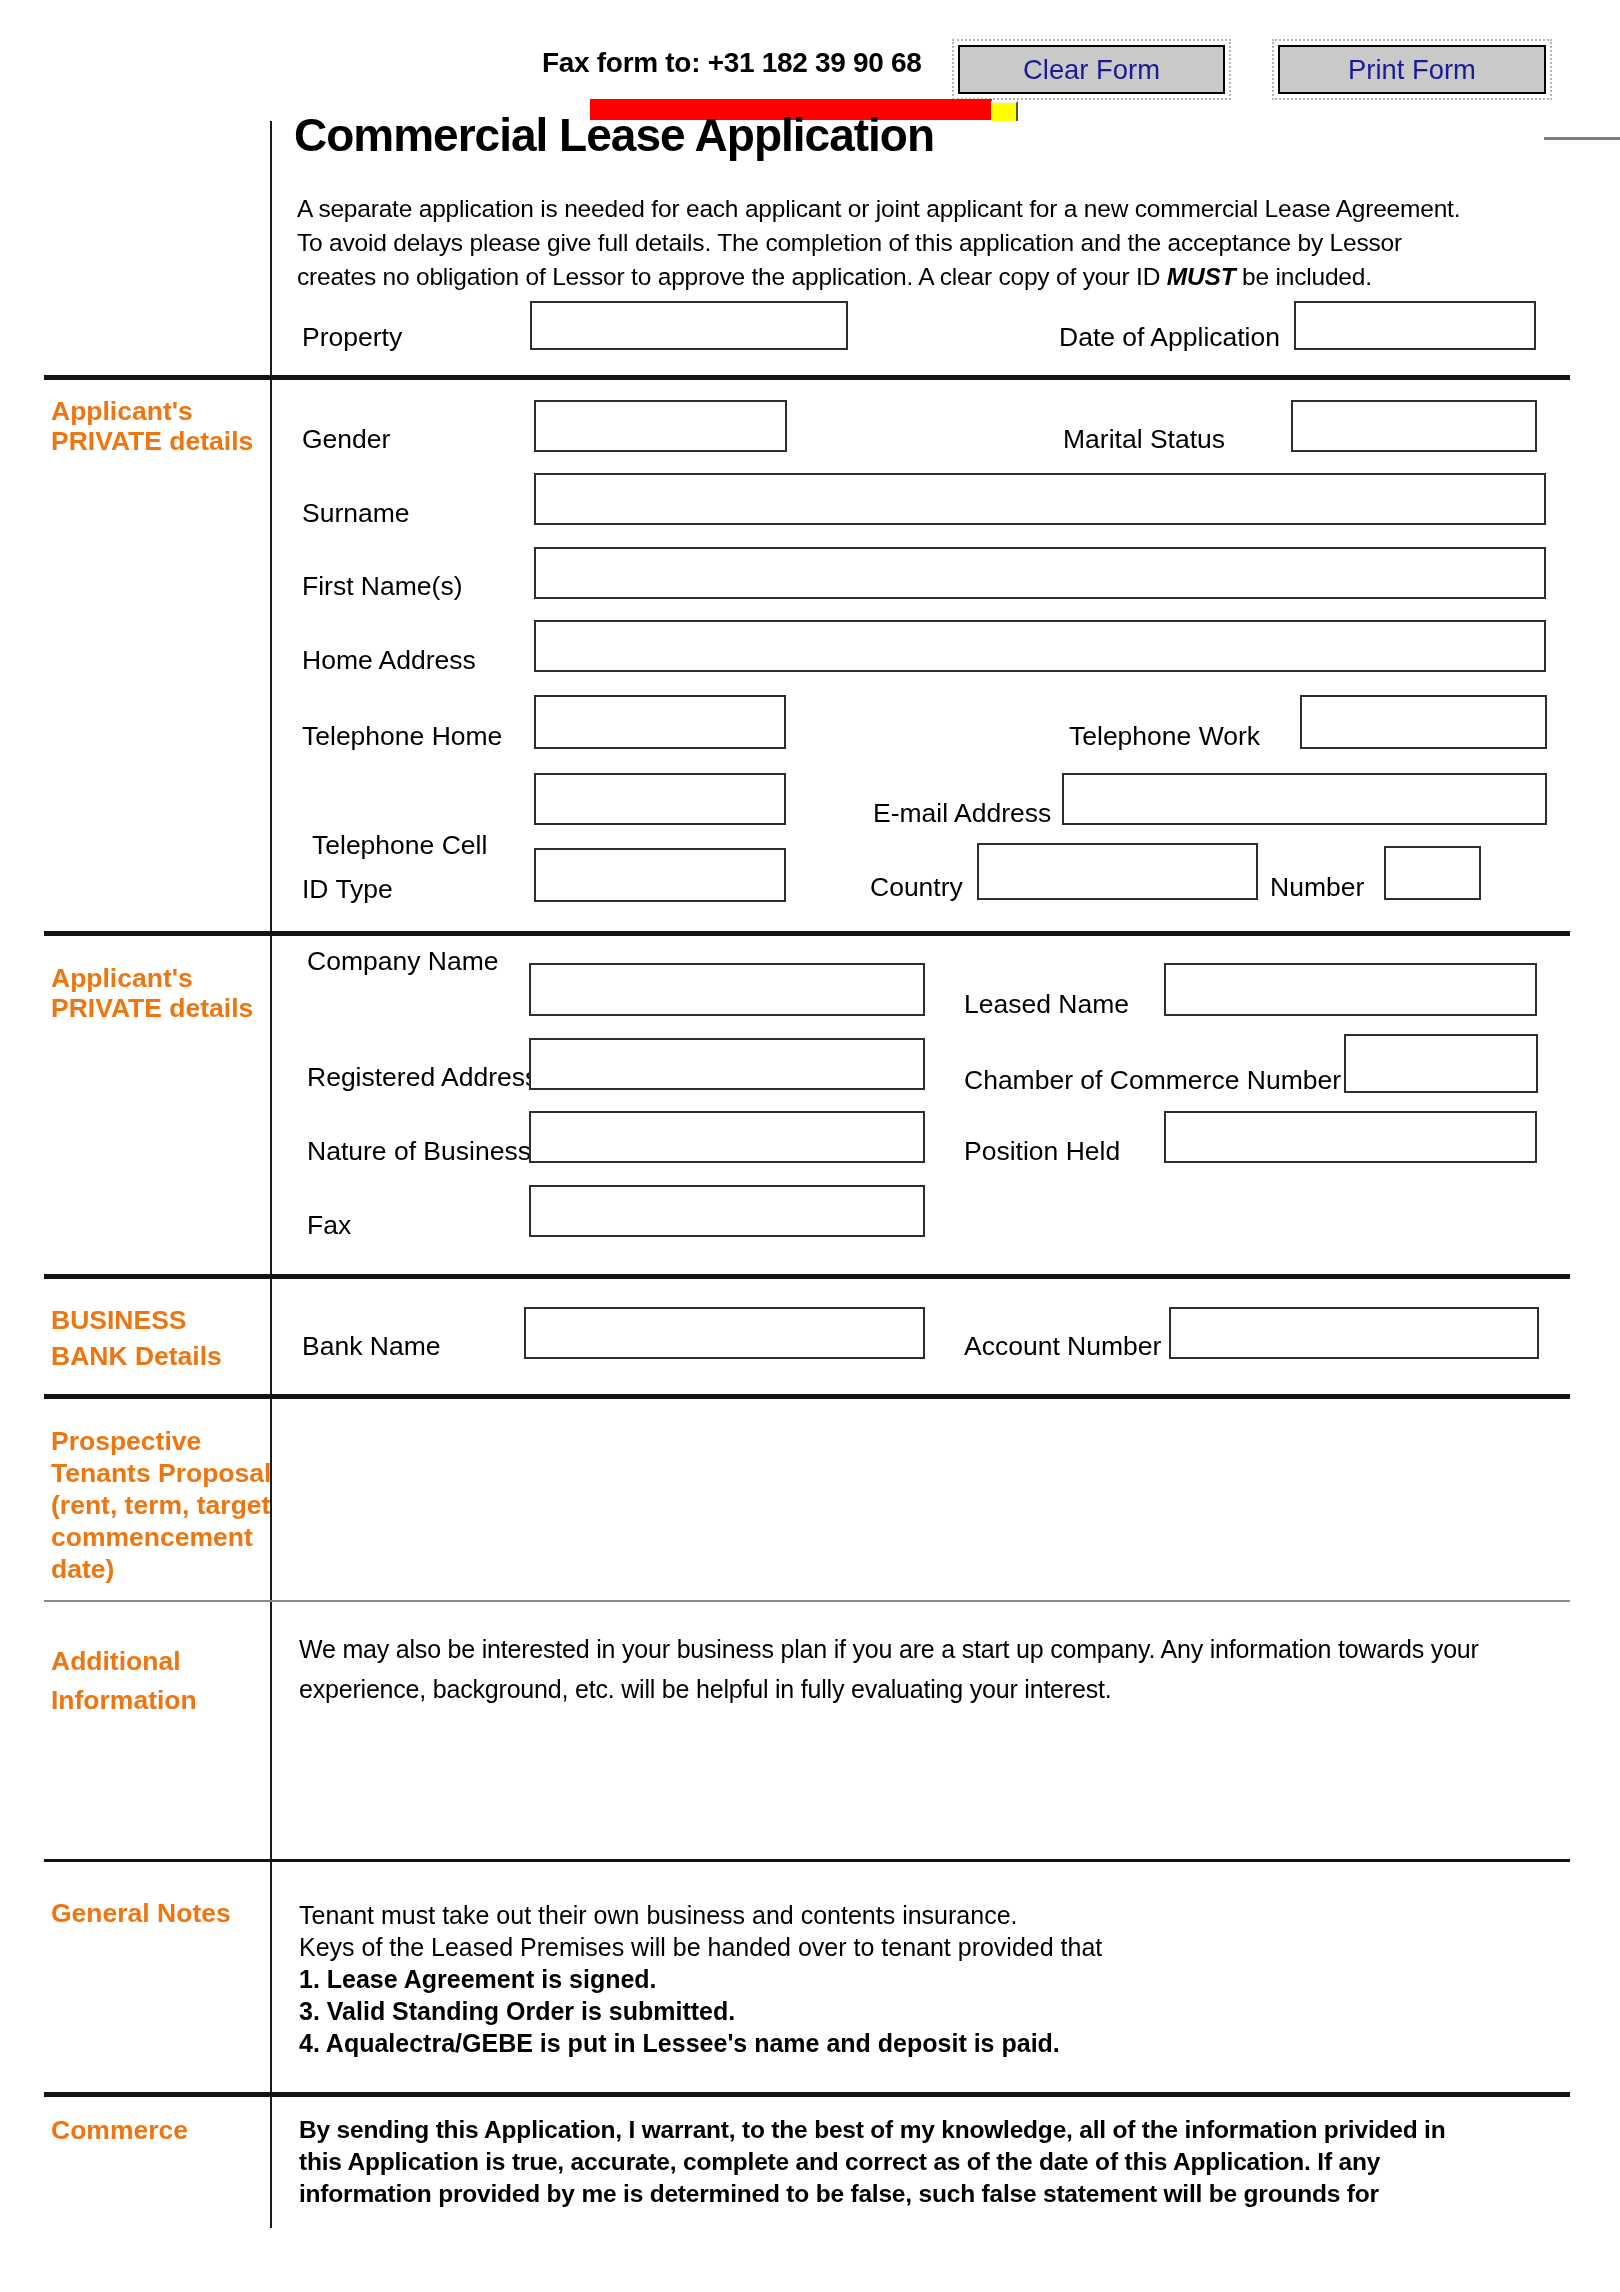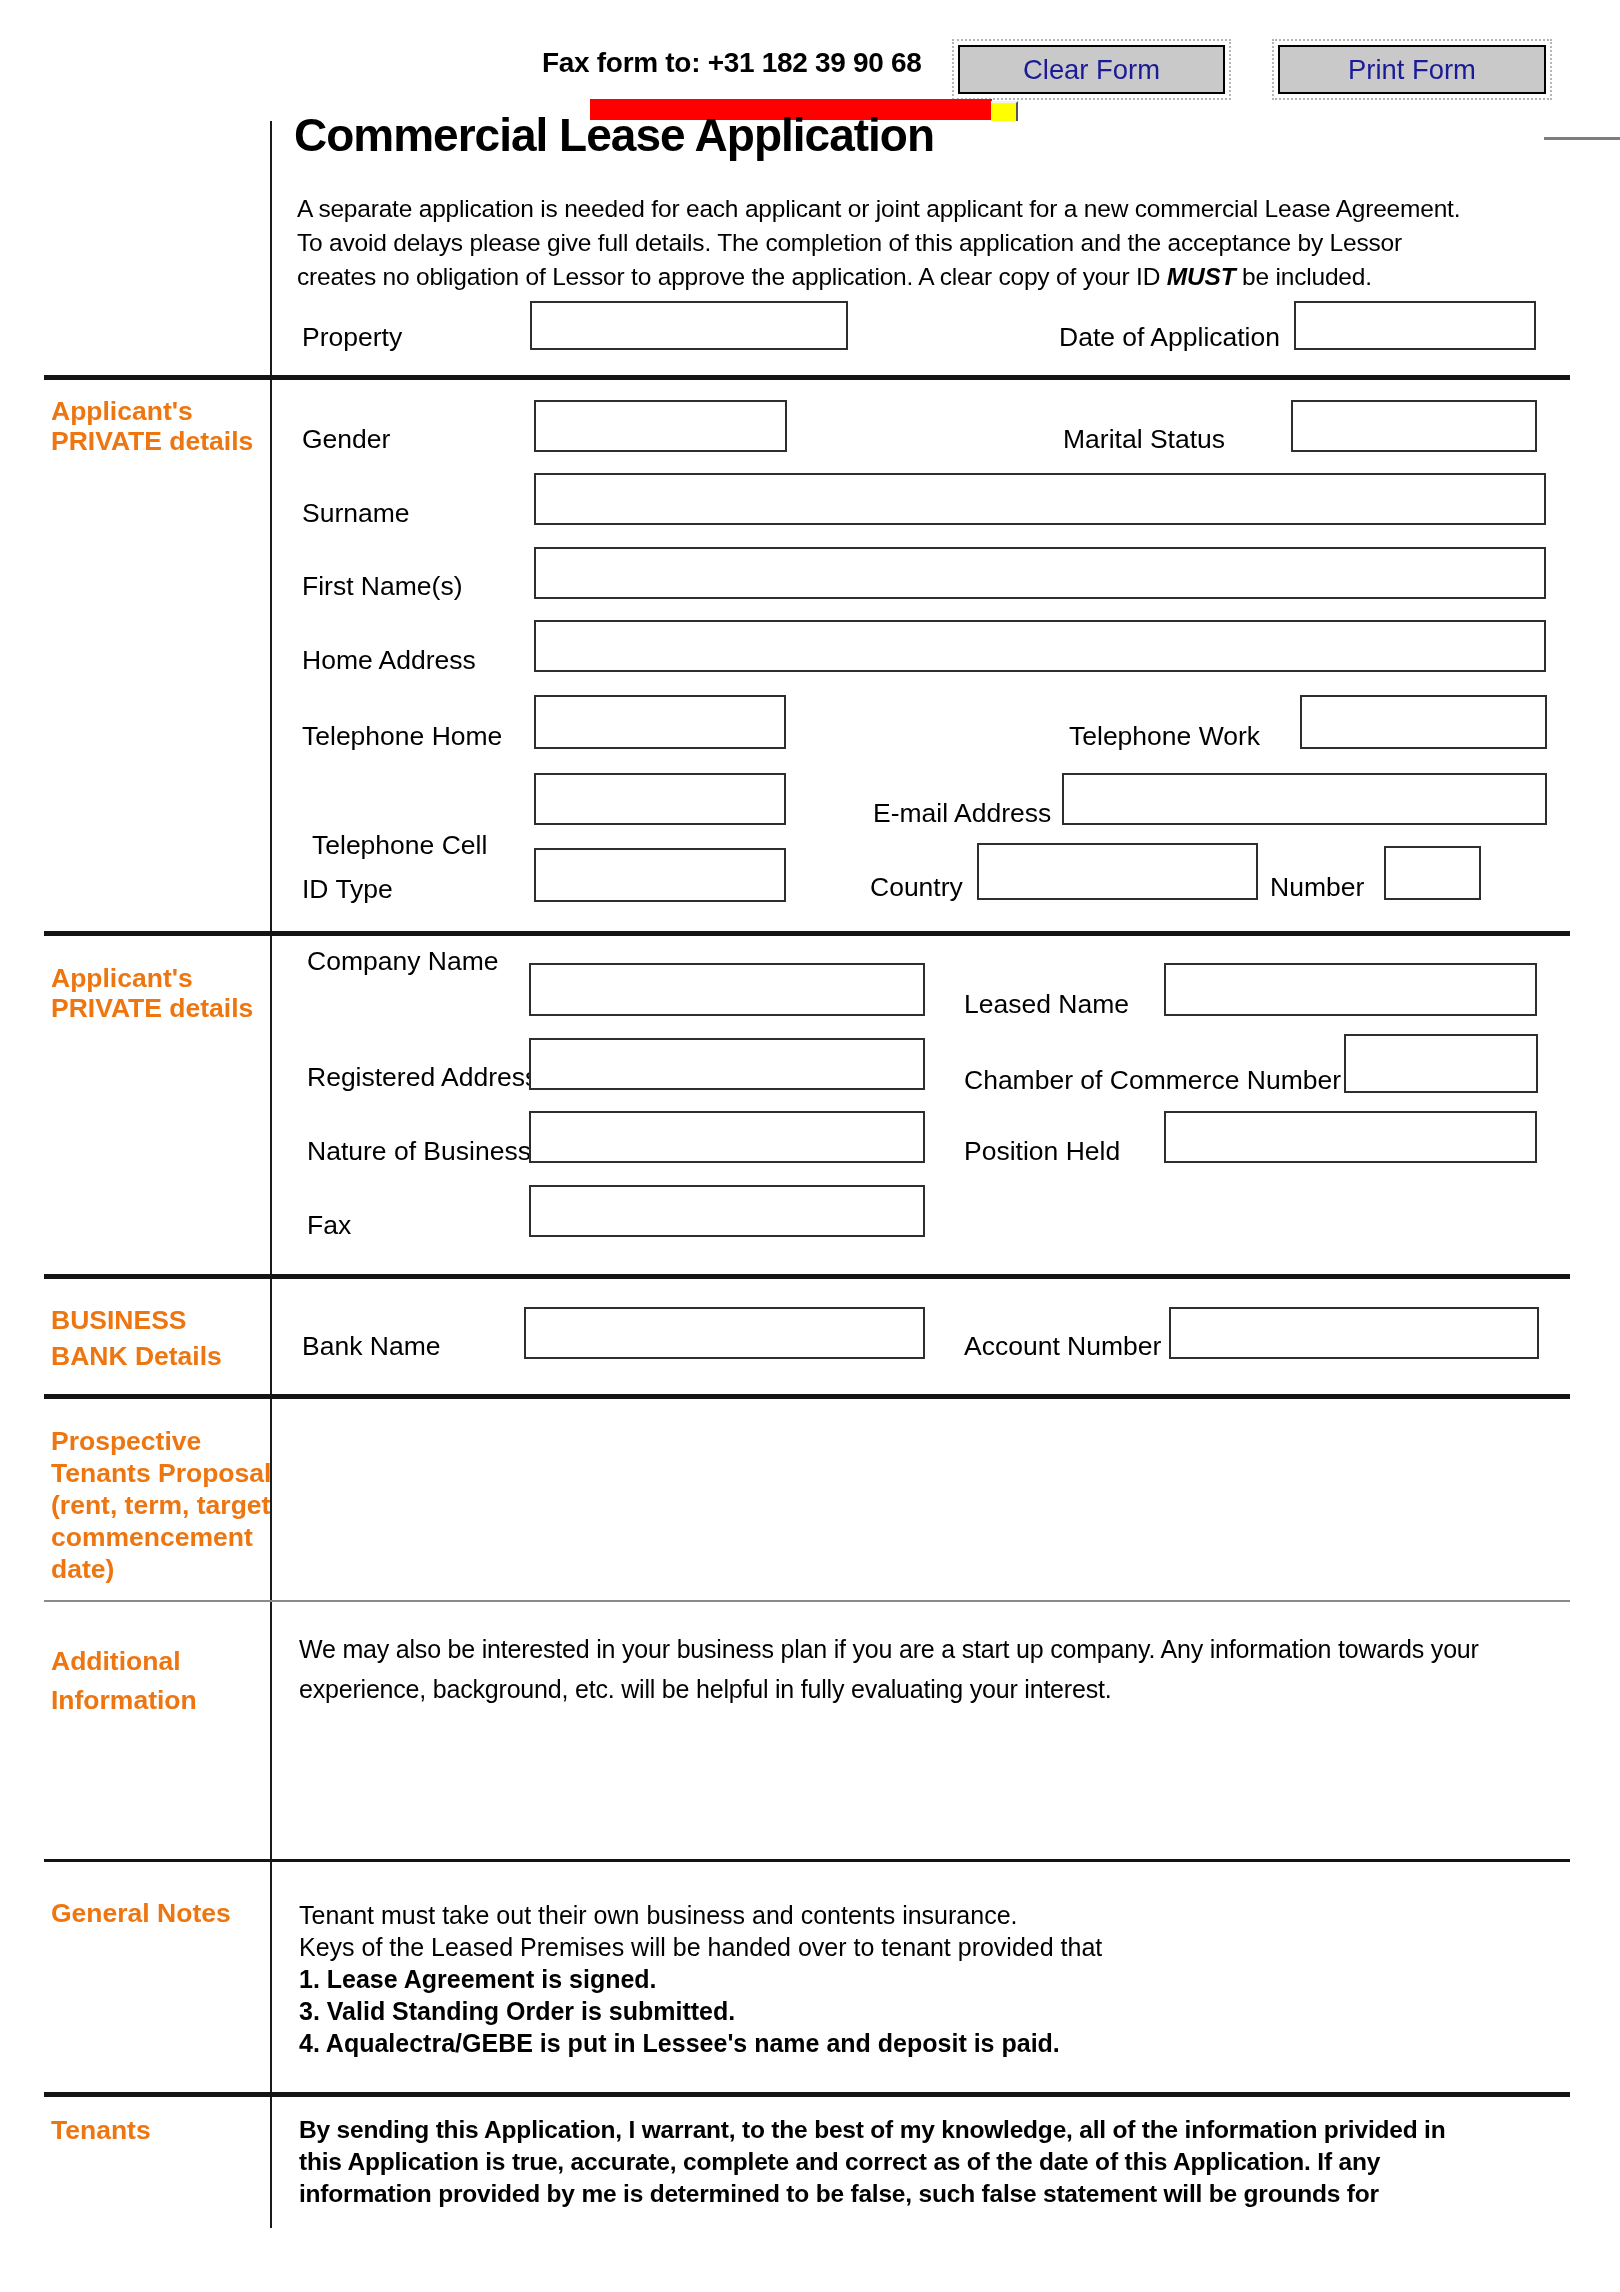--- a/index.html
+++ b/index.html
@@ -163,21 +163,21 @@
         <div>Tenant must take out their own business and contents insurance.</div>
         <div>Keys of the Leased Premises will be handed over to tenant provided that</div>
       </div>
     <div class="bold-block">
         <div>1. Lease Agreement is signed.</div>
         <div>3. Valid Standing Order is submitted.</div>
         <div>4. Aqualectra/GEBE is put in Lessee's name and deposit is paid.</div>
       </div>
   </div>
 
-  <div class="heading" style="left:51px; top:2115px; color:#ee7611;">Tenants</div>
+  <div class="heading" style="left:51px; top:2115px; color:#ee7611;">Commerce</div>
   <div class="para bold-block" style="left:299px; top:2114px; line-height:32px; font-size:24.5px; letter-spacing:-0.2px;">
       <div>By sending this Application, I warrant, to the best of my knowledge, all of the information privided in</div>
       <div>this Application is true, accurate, complete and correct as of the date of this Application. If any</div>
       <div>information provided by me is determined to be false, such false statement will be grounds for</div>
     </div>
 
 </div>
 
 
 </body></html>

